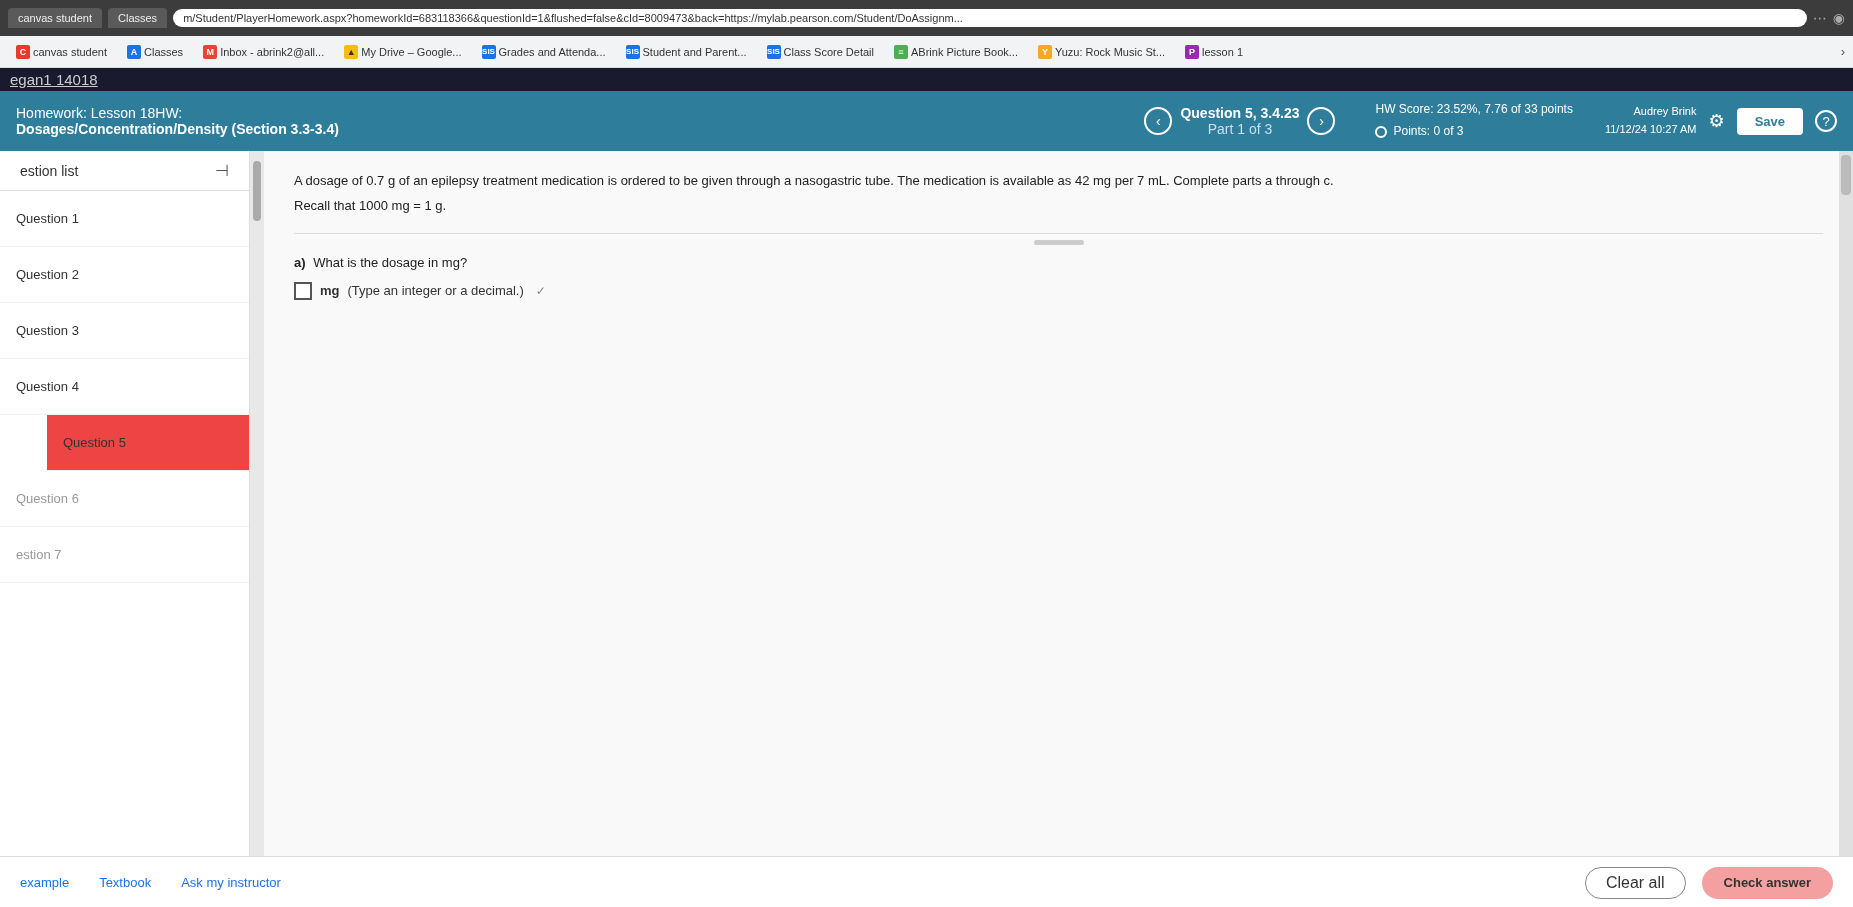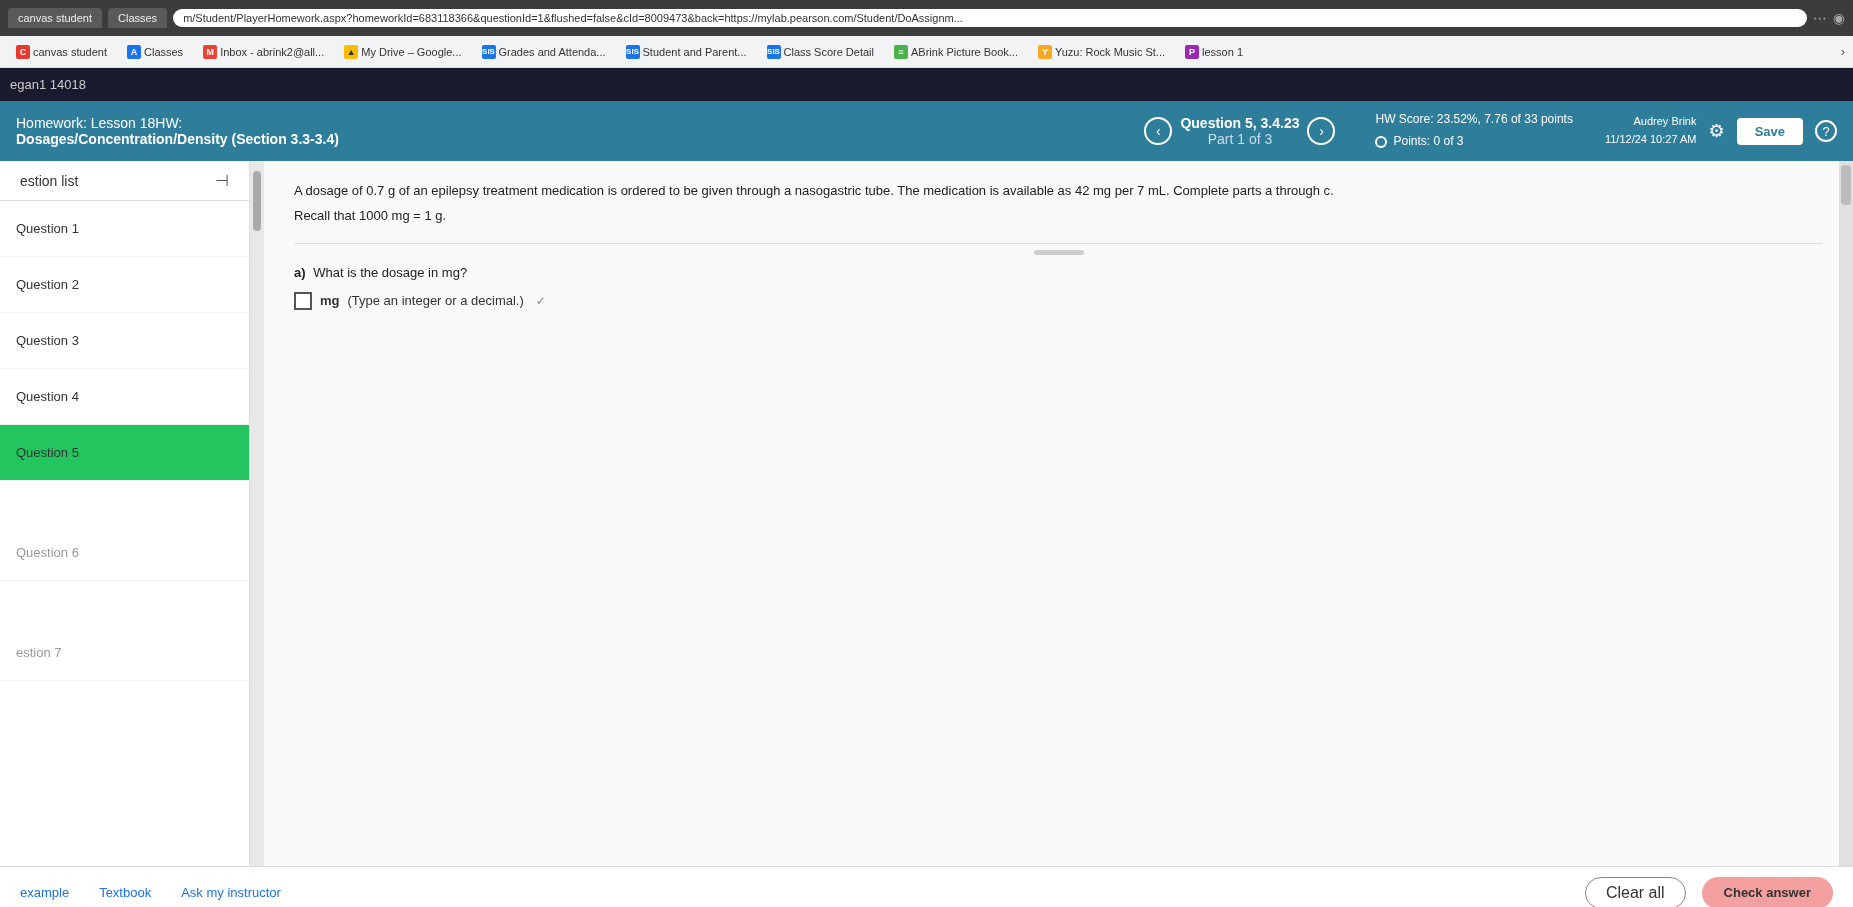--- a/index.html
+++ b/index.html
@@ -71,22 +71,23 @@
     }
     .bm-sis { background: #1a73e8; color: white; font-size: 8px; }
     .bm-gmail { background: #ea4335; color: white; }
     .bm-drive { background: #fbbc04; color: #333; }
     .bm-p { background: #9c27b0; color: white; }
 
     
     .page-title-bar {
       background: #1a1a2e;
       color: #ccc;
-      font-size: 13px;
-      padding: 9px 10px;
+      font-size: 15px;
+      padding: 3px 10px;
+      text-decoration: underline;
     }
 
     
     .app-container {
       display: flex;
       flex-direction: column;
       height: calc(907px - 36px - 32px - 22px);
     }
 
     
@@ -240,22 +241,22 @@
       flex: 1;
       overflow-y: auto;
     }
     .q-item {
       padding: 20px 16px;
       border-bottom: 1px solid #f0f0f0;
       cursor: pointer;
       font-size: 13px;
       color: #333;
     }
-    .q-item.active { background: #22c55e; }
-    .q-item.dimmed { color: #999; margin-top: 44px; }
+    .q-item.active { background: #ef4444; margin-left: 47px; }
+    .q-item.dimmed { color: #999; }
 
     
     .scroll-divider {
       width: 14px;
       background: #e8e8e8;
       display: flex;
       flex-direction: column;
       align-items: center;
     }
     .scroll-thumb {

